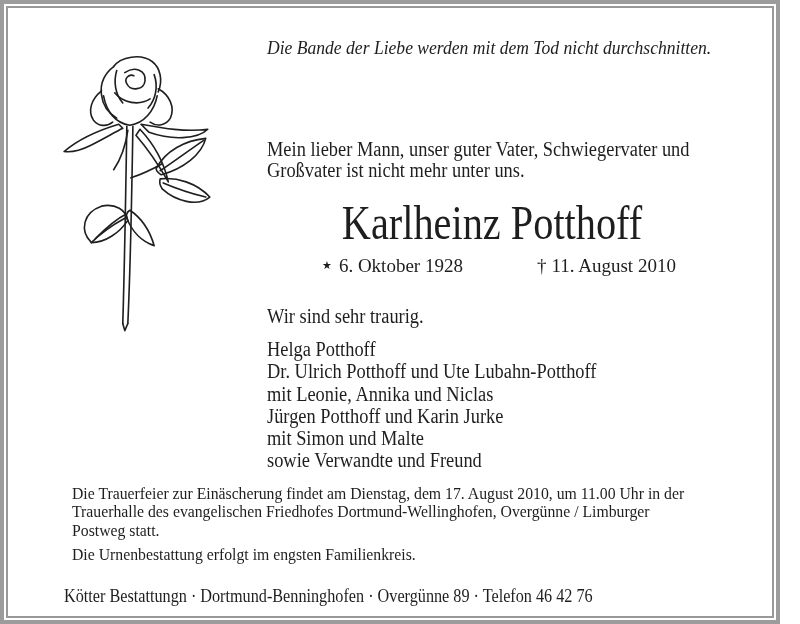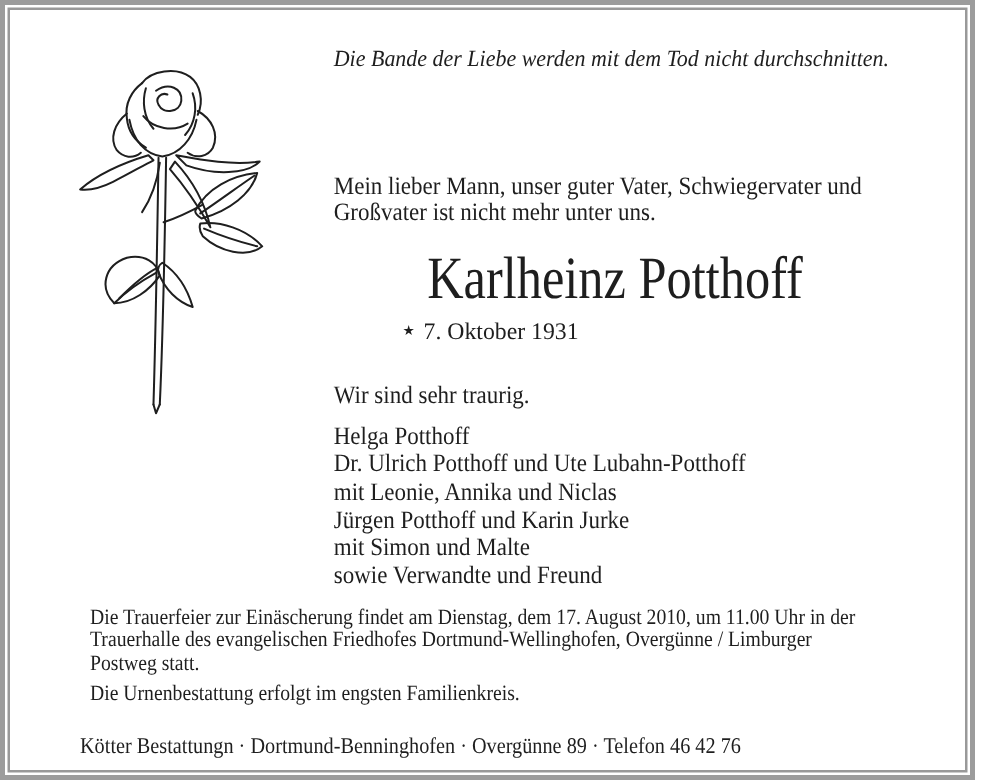--- a/index.html
+++ b/index.html
@@ -177,21 +177,24 @@
   </svg>
 
   <div class="abs quote">Die Bande der Liebe werden mit dem Tod nicht durchschnitten.</div>
 
   <div class="abs intro">Mein lieber Mann, unser guter Vater, Schwiegervater und
 Großvater ist nicht mehr unter uns.</div>
 
   <div class="abs deceased-name">Karlheinz Potthoff</div>
 
   <div class="abs date-row date-birth">
-    <span class="star-symbol">★</span><span>7. Oktober 1931</span>
+    <span class="star-symbol">★</span><span>6. Oktober 1928</span>
+  </div>
+  <div class="abs date-row date-death">
+    <span class="dagger-symbol">†</span><span>11. August 2010</span>
   </div>
 
   <div class="abs mourning">Wir sind sehr traurig.</div>
 
   <div class="abs family-list">Helga Potthoff
 Dr. Ulrich Potthoff und Ute Lubahn-Potthoff
 mit Leonie, Annika und Niclas
 Jürgen Potthoff und Karin Jurke
 mit Simon und Malte
 sowie Verwandte und Freund</div>

